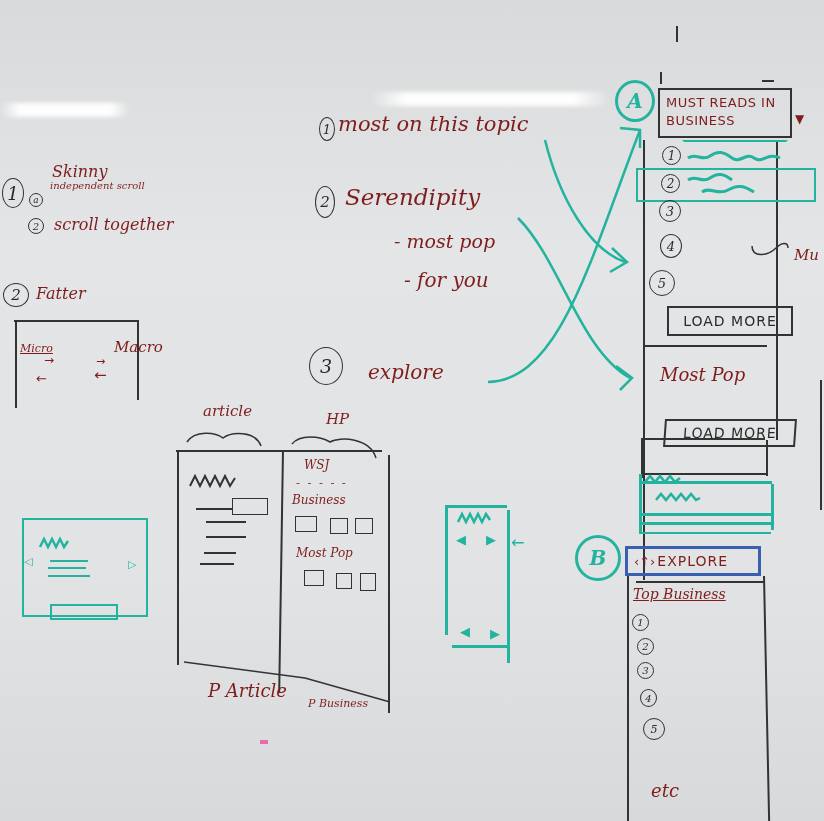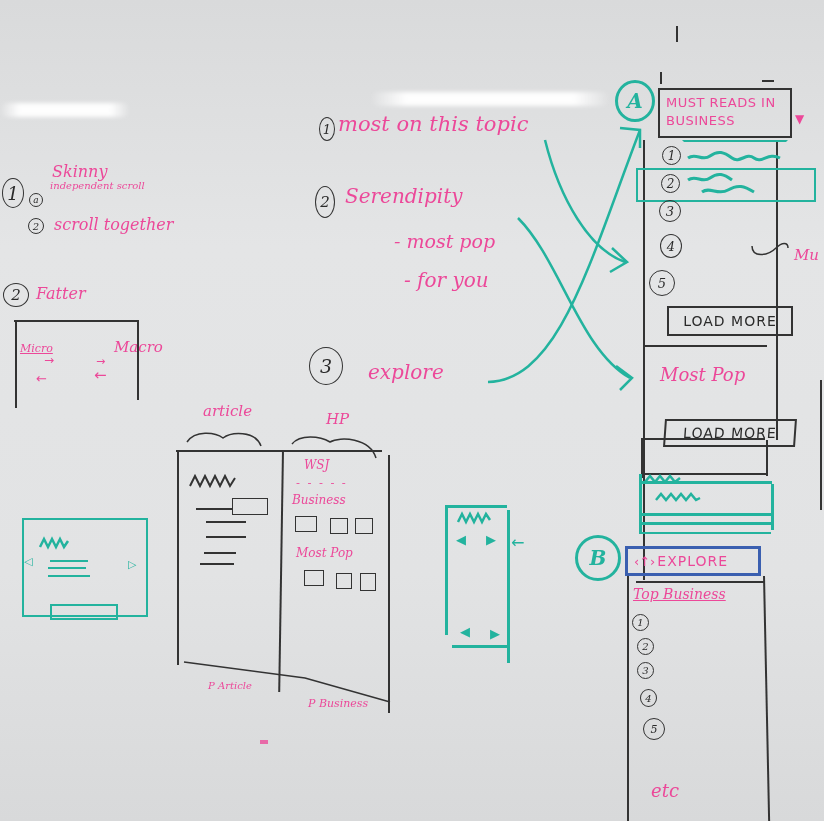--- a/index.html
+++ b/index.html
@@ -6,21 +6,21 @@
     body {
       width: 824px; height: 821px; position: relative; overflow: hidden;
       background: linear-gradient(180deg, #d9dadb 0%, #e4e5e6 30%, #e2e3e4 70%, #d8d9da 100%);
       font-family: "DejaVu Sans", sans-serif;
     }
     .glare {
       position: absolute; height: 14px; border-radius: 7px;
       background: linear-gradient(90deg, rgba(255,255,255,0) 0%, rgba(255,255,255,0.95) 15%, rgba(255,255,255,0.95) 85%, rgba(255,255,255,0) 100%);
       filter: blur(2px);
     }
-    .ink { position: absolute; color: #ec4899; font-family: "DejaVu Sans", sans-serif; white-space: nowrap; }
+    .ink { position: absolute; color: #7f1d1d; font-family: "DejaVu Sans", sans-serif; white-space: nowrap; }
     .ink.hand { font-family: "DejaVu Serif", serif; font-style: italic; }
     .teal { color: #23b39e; }
     .circ {
       position: absolute; border: 1.5px solid #333; border-radius: 50%;
       display: flex; align-items: center; justify-content: center;
       color: #2a2a2a; font-family: "DejaVu Serif", serif; font-style: italic;
     }
     .circ.teal { border-color: #23b39e; border-width: 3px; color: #23b39e; font-weight: bold; }
     .box { position: absolute; border: 1.8px solid #333; }
     .tbox { position: absolute; border: 2.5px solid #23b39e; }
@@ -85,21 +85,21 @@
 
 <div>
   <div class="circ" style="left:319px; top:117px; width:14px; height:22px; font-size:13px;">
       <span>1</span>
     </div>
   <div class="ink hand" style="left:338px; top:112px; font-size:21px;">most on this topic</div>
 
   <div class="circ" style="left:315px; top:186px; width:18px; height:30px; font-size:15px;">
       <span>2</span>
     </div>
-  <div class="ink hand" style="left:345px; top:184px; font-size:20px;">Serendipity</div>
+  <div class="ink hand" style="left:345px; top:184px; font-size:23px;">Serendipity</div>
   <div class="ink hand" style="left:394px; top:230px; font-size:19px;">- most pop</div>
   <div class="ink hand" style="left:404px; top:268px; font-size:20px;">- for you</div>
 
   <div class="circ" style="left:309px; top:347px; width:32px; height:36px; font-size:19px;">
       <span>3</span>
     </div>
   <div class="ink hand" style="left:368px; top:360px; font-size:20px;">explore</div>
 </div>
 
 <svg style="left:0; top:0;" width="824" height="821">
@@ -143,21 +143,21 @@
   <div class="ink" style="left:296px; top:476px; font-size:11px; letter-spacing:2px;">- - - - -</div>
   <div class="ink hand" style="left:292px; top:493px; font-size:12px;">Business</div>
   <div class="box" style="left:295px; top:516px; width:20px; height:14px;"></div>
   <div class="box" style="left:330px; top:518px; width:16px; height:14px;"></div>
   <div class="box" style="left:355px; top:518px; width:16px; height:14px;"></div>
   <div class="ink hand" style="left:296px; top:546px; font-size:12px;">Most Pop</div>
   <div class="box" style="left:304px; top:570px; width:18px; height:14px;"></div>
   <div class="box" style="left:336px; top:573px; width:14px; height:14px;"></div>
   <div class="box" style="left:360px; top:573px; width:14px; height:16px;"></div>
 
-  <div class="ink hand" style="left:208px; top:680px; font-size:10px;">P Article</div>
+  <div class="ink hand" style="left:208px; top:680px; font-size:18px;">P Article</div>
   <div class="ink hand" style="left:308px; top:697px; font-size:11px;">P Business</div>
 </div>
 
 <div>
   <div class="tline" style="left:445px; top:505px; width:62px; height:2.5px;"></div>
   <div class="tline" style="left:445px; top:508px; width:2.5px; height:127px;"></div>
   <div class="tline" style="left:507px; top:510px; width:2.5px; height:153px;"></div>
   <div class="tline" style="left:452px; top:645px; width:56px; height:2.5px;"></div>
   <svg style="left:458px; top:512px;" width="36" height="12">
       <path d="M0 10 L4 2 L8 10 L12 2 L16 10 L20 2 L24 10 L28 2 L32 8" stroke="#23b39e" stroke-width="2.5" fill="none"></path>

